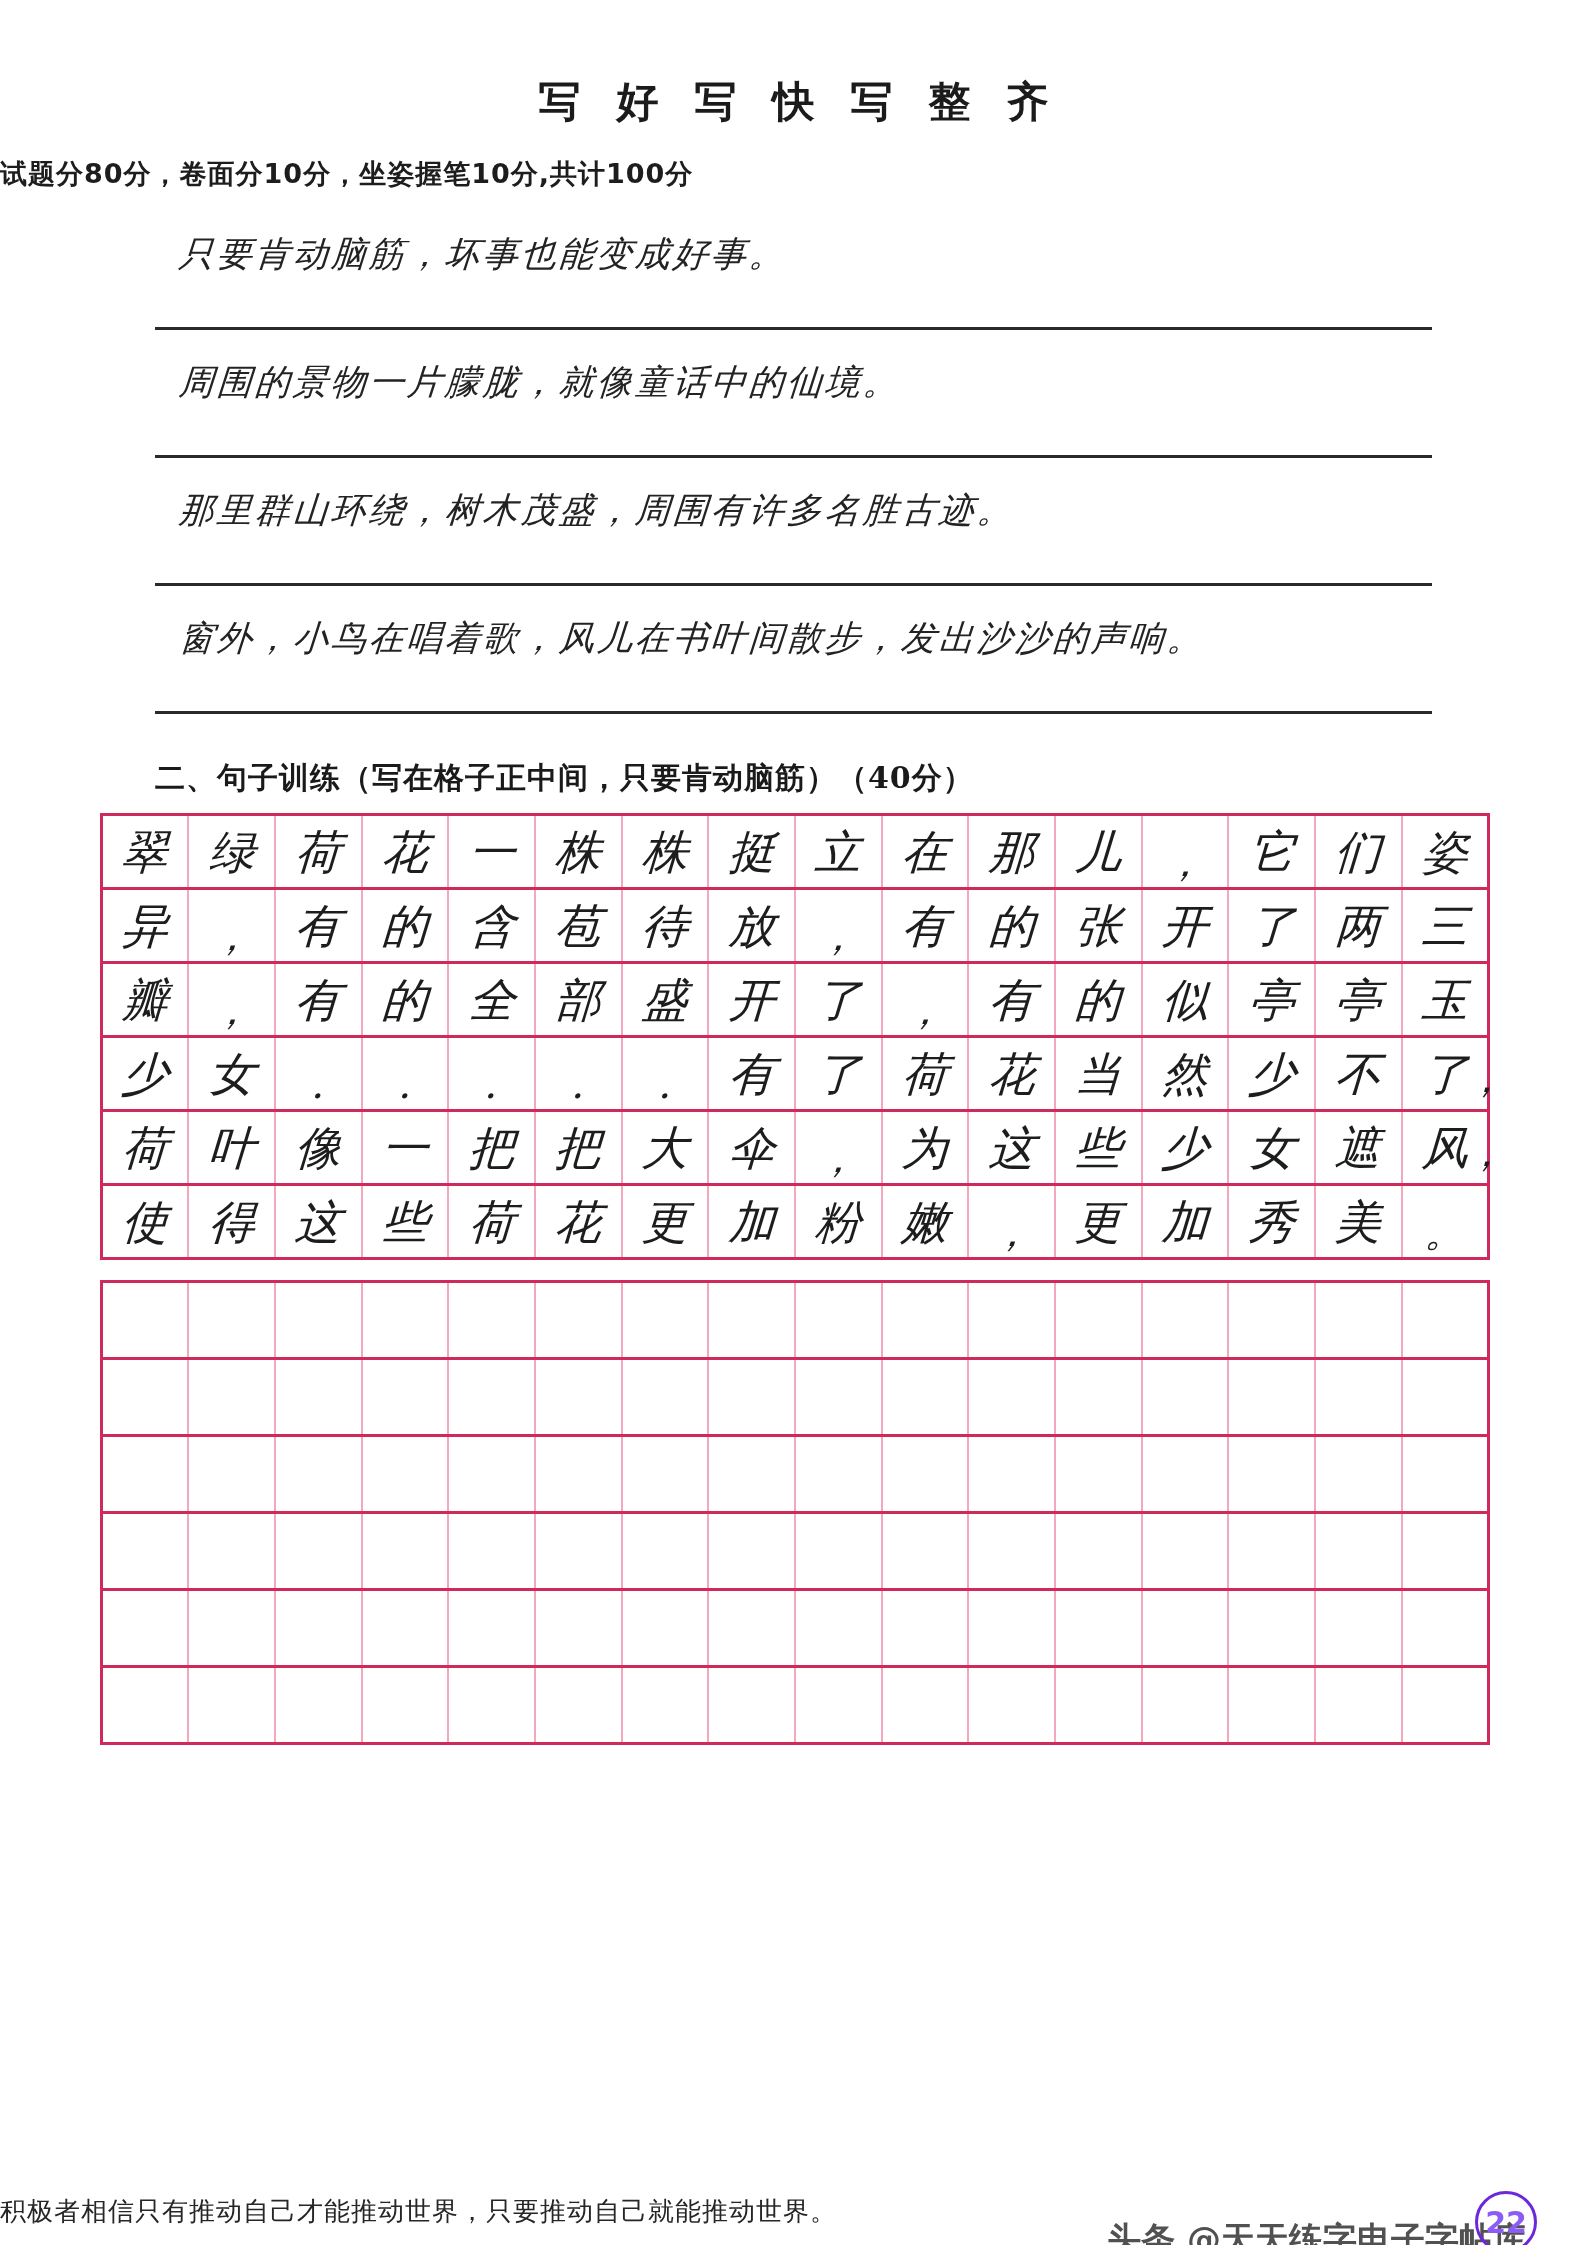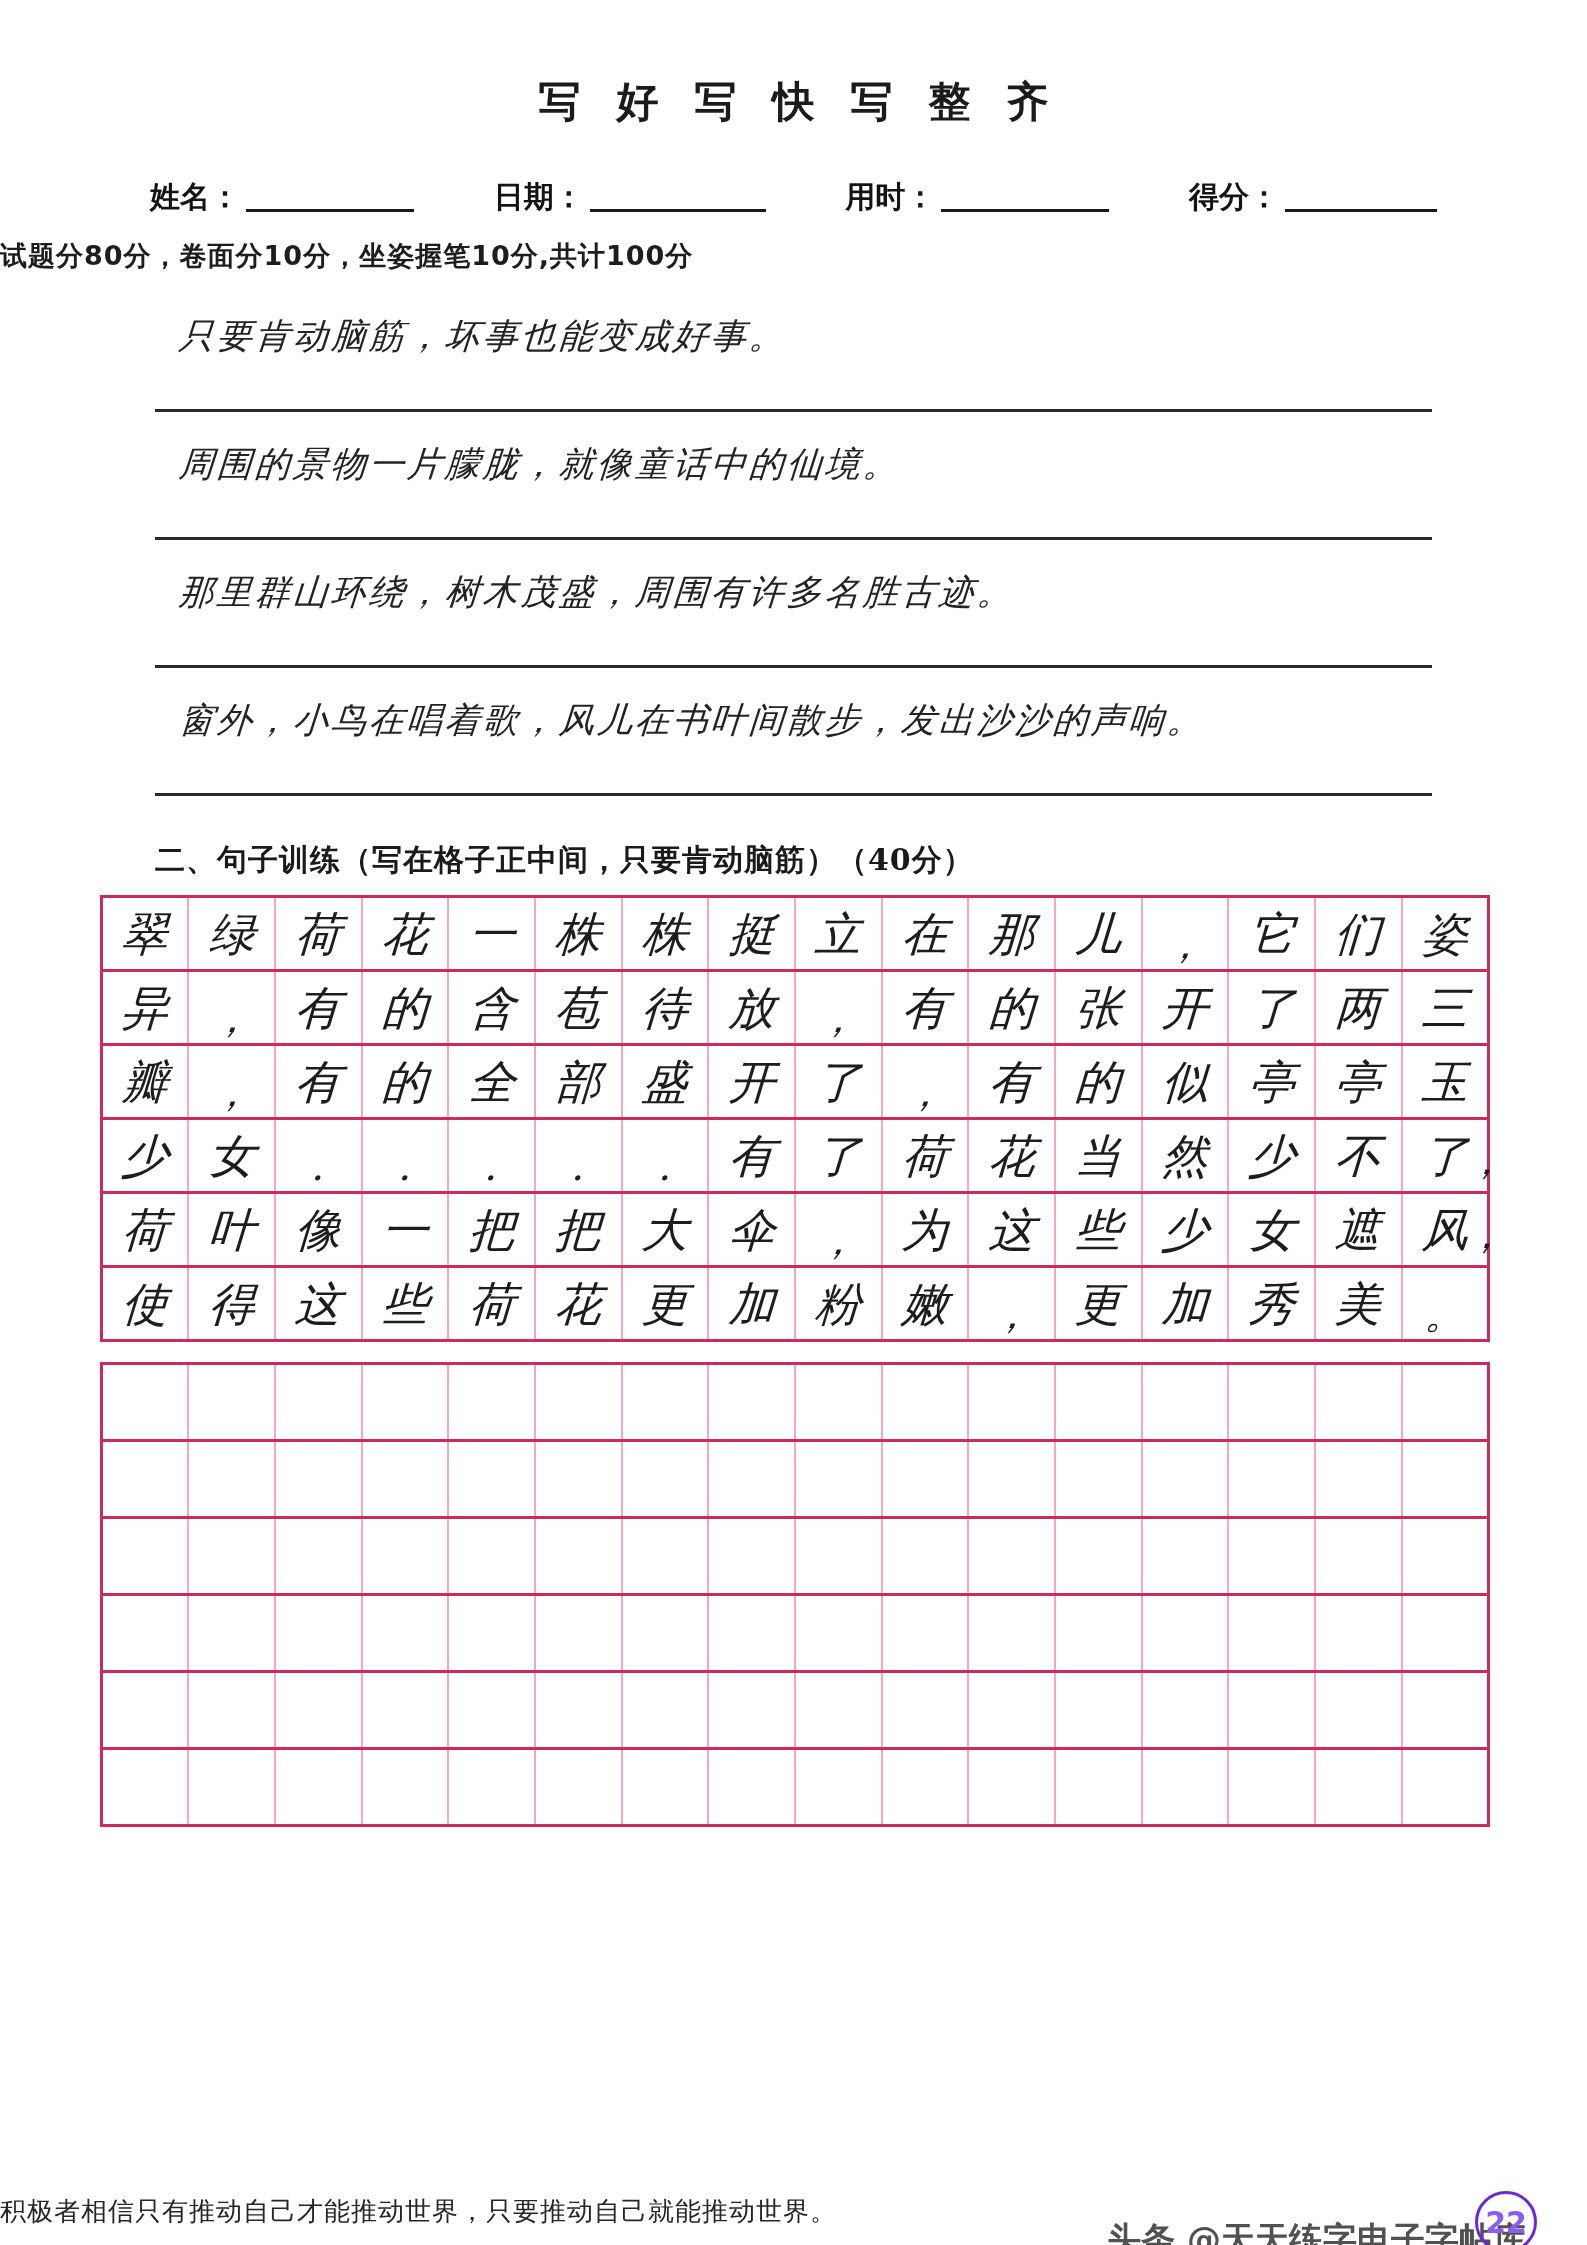--- a/index.html
+++ b/index.html
@@ -220,38 +220,20 @@
     color: #8b5cf6;
   }
 </style>
 </head>
 <body>
 
 <div class="page">
 
   <div class="motto">写好写快写整齐</div>
 
-  <div class="info-row">
-    <div class="info-field">
-      <span class="info-label">姓名：</span>
-      <span class="info-blank"></span>
-    </div>
-    <div class="info-field">
-      <span class="info-label">日期：</span>
-      <span class="info-blank wide"></span>
-    </div>
-    <div class="info-field">
-      <span class="info-label">用时：</span>
-      <span class="info-blank"></span>
-    </div>
-    <div class="info-field">
-      <span class="info-label">得分：</span>
-      <span class="info-blank last"></span>
-    </div>
-  </div>
 
   <div class="score-note">试题分80分，卷面分10分，坐姿握笔10分,共计100分</div>
 
 
   <div class="lines-block">
     <div class="practice-line">
       <div class="practice-text">只要肯动脑筋，坏事也能变成好事。</div>
       <div class="practice-rule"></div>
     </div>
     <div class="practice-line">

